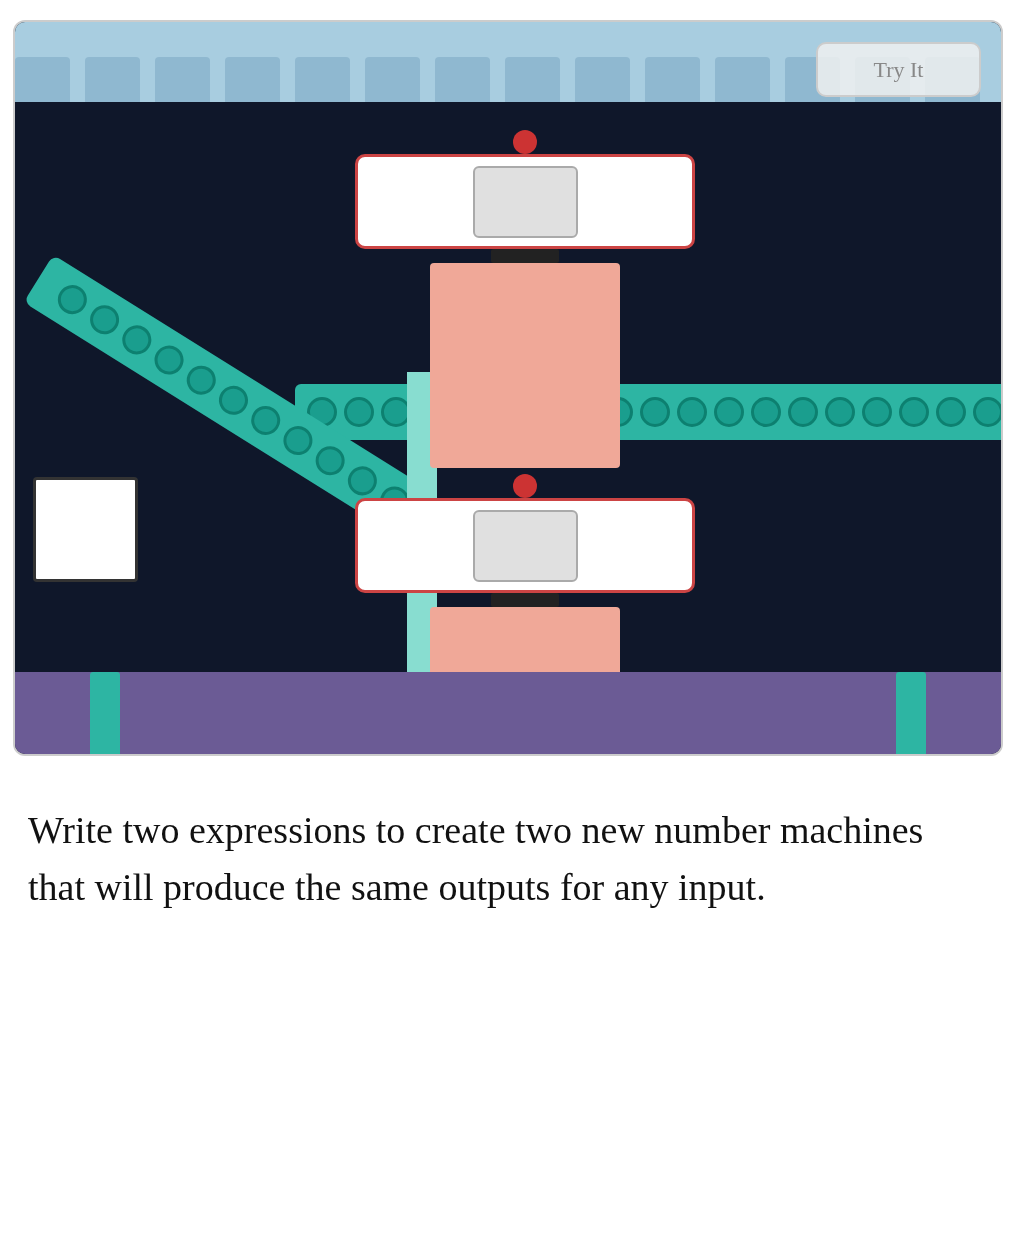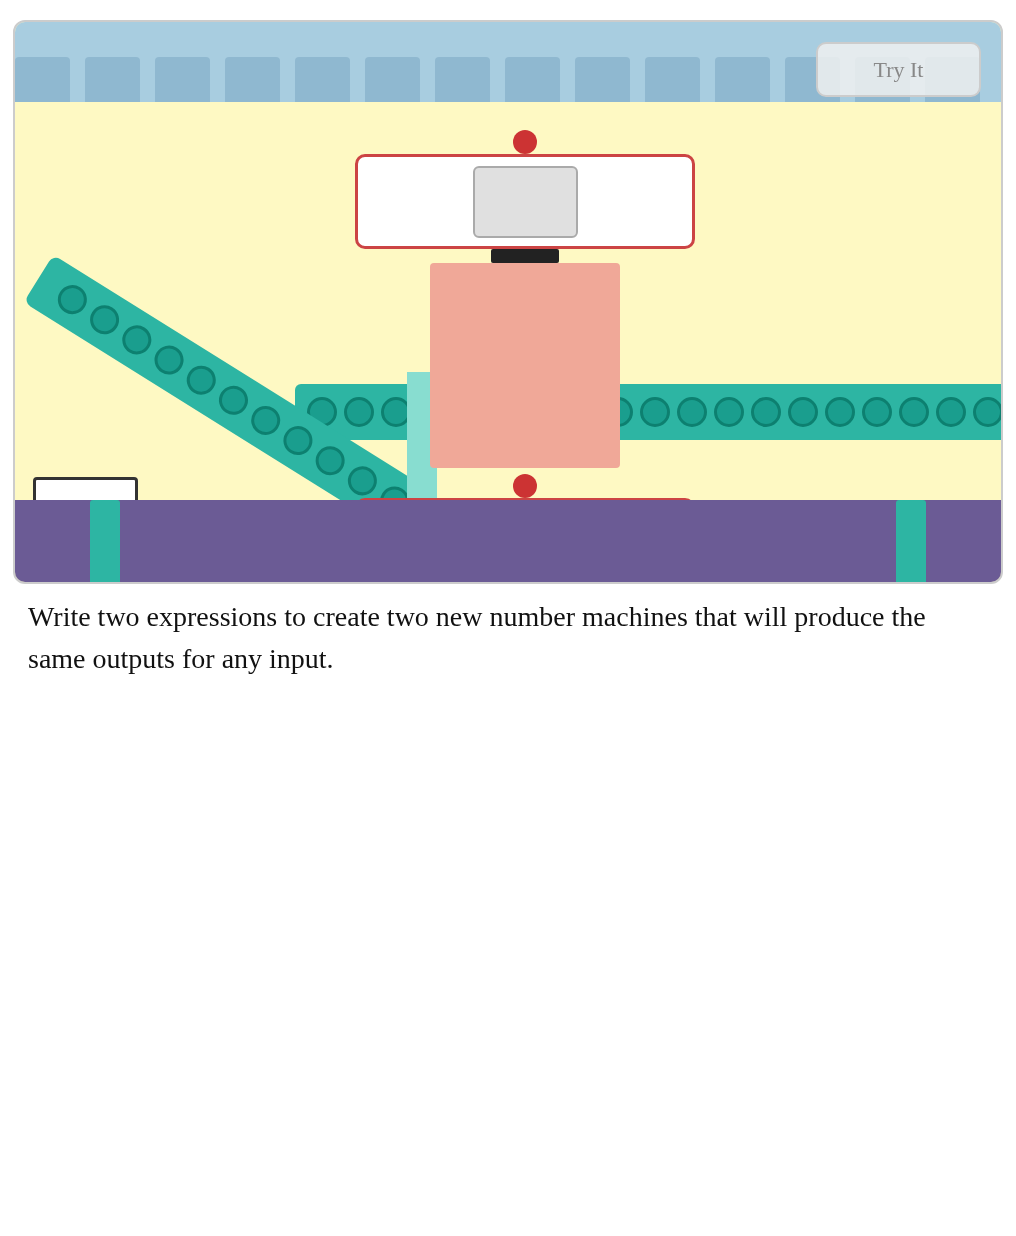--- a/index.html
+++ b/index.html
@@ -10,25 +10,25 @@
       background: #fff;
     }
 
     .main-container {
       width: 1016px;
     }
 
     
     .scene {
       width: 990px;
-      height: 564px;
+      height: 736px;
       margin: 20px auto 0;
       border: 2px solid #ccc;
       border-radius: 12px;
-      background: #fef9c3;
+      background: #0f172a;
       position: relative;
       overflow: hidden;
     }
 
     
     .ceiling {
       position: absolute;
       top: 0; left: 0; right: 0;
       height: 80px;
       background: #a8cde0;
@@ -65,22 +65,22 @@
       color: #888;
       cursor: pointer;
       display: flex;
       align-items: center;
       justify-content: center;
       font-family: Georgia, serif;
     }
 
     
     .description {
-      padding: 12px 28px 30px;
-      font-size: 28px;
+      padding: 46px 28px 30px;
+      font-size: 38px;
       line-height: 1.5;
       color: #111;
     }
   </style>
 </head>
 <body>
 
 <div class="main-container">
 
   <div class="scene">

